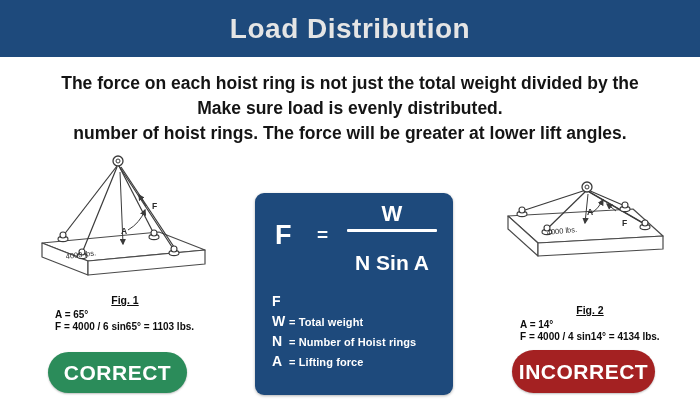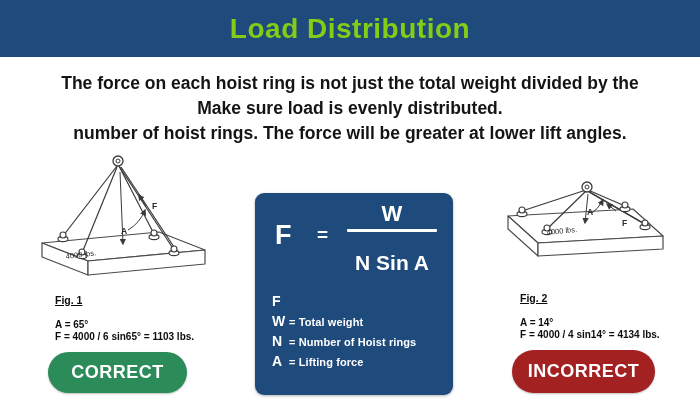--- a/index.html
+++ b/index.html
@@ -7,41 +7,41 @@
     position:relative;width:700px;height:420px;overflow:hidden;
     background:#ffffff;
     font-family:"Liberation Sans","DejaVu Sans",sans-serif;
     -webkit-font-smoothing:antialiased;
   }
   
   .header{
     position:absolute;left:0;top:0;width:700px;height:57px;
     background:#1e4a7c;display:flex;align-items:center;justify-content:center;
   }
-  .header .title{color:#84cc16;font-size:28px;font-weight:700;letter-spacing:.5px;}
+  .header .title{color:#e5e5e5;font-size:28px;font-weight:700;letter-spacing:.5px;}
   
   .intro{
     position:absolute;left:20px;top:71px;width:660px;
     text-align:center;color:#141414;font-size:17.5px;font-weight:700;line-height:25px;
   }
   
   .fig-svg{position:absolute;}
   .fig1-svg{left:22px;top:146px;width:218px;height:152px;}
   .fig2-svg{left:492px;top:175px;width:206px;height:114px;}
   .fig-svg text{font-family:"Liberation Sans","DejaVu Sans",sans-serif;fill:#2b2b2b;}
   
   .caption{position:absolute;color:#0c0c0c;}
-  .caption .figlabel{display:block;font-size:10.5px;font-weight:700;text-decoration:underline;margin-bottom:13px;}
+  .caption .figlabel{display:block;text-align:center;font-size:10.5px;font-weight:700;text-decoration:underline;margin-bottom:3px;}
   .caption .capline{display:block;font-size:10px;font-weight:700;line-height:12px;white-space:nowrap;}
   .caption1{left:55px;top:294px;width:140px;}
-  .caption2{left:520px;top:292px;width:140px;}
+  .caption2{left:520px;top:304px;width:140px;}
   
   .pill{
     position:absolute;display:flex;align-items:center;justify-content:center;
-    border-radius:22px;color:#ffffff;font-weight:700;font-size:18px;letter-spacing:.5px;
+    border-radius:22px;color:#ffffff;font-weight:700;font-size:21px;letter-spacing:.5px;
     box-shadow:0 1px 2px rgba(0,0,0,.25);
   }
   .pill-correct{left:48px;top:352px;width:139px;height:41px;background:#2b8c5a;}
   .pill-incorrect{left:512px;top:350px;width:143px;height:43px;background:#a42122;}
   
   .formula-box{
     position:absolute;left:255px;top:193px;width:198px;height:202px;
     background:#1e4a7c;border-radius:9px;color:#ffffff;
     box-shadow:0 1px 3px rgba(0,0,0,.3);
   }

